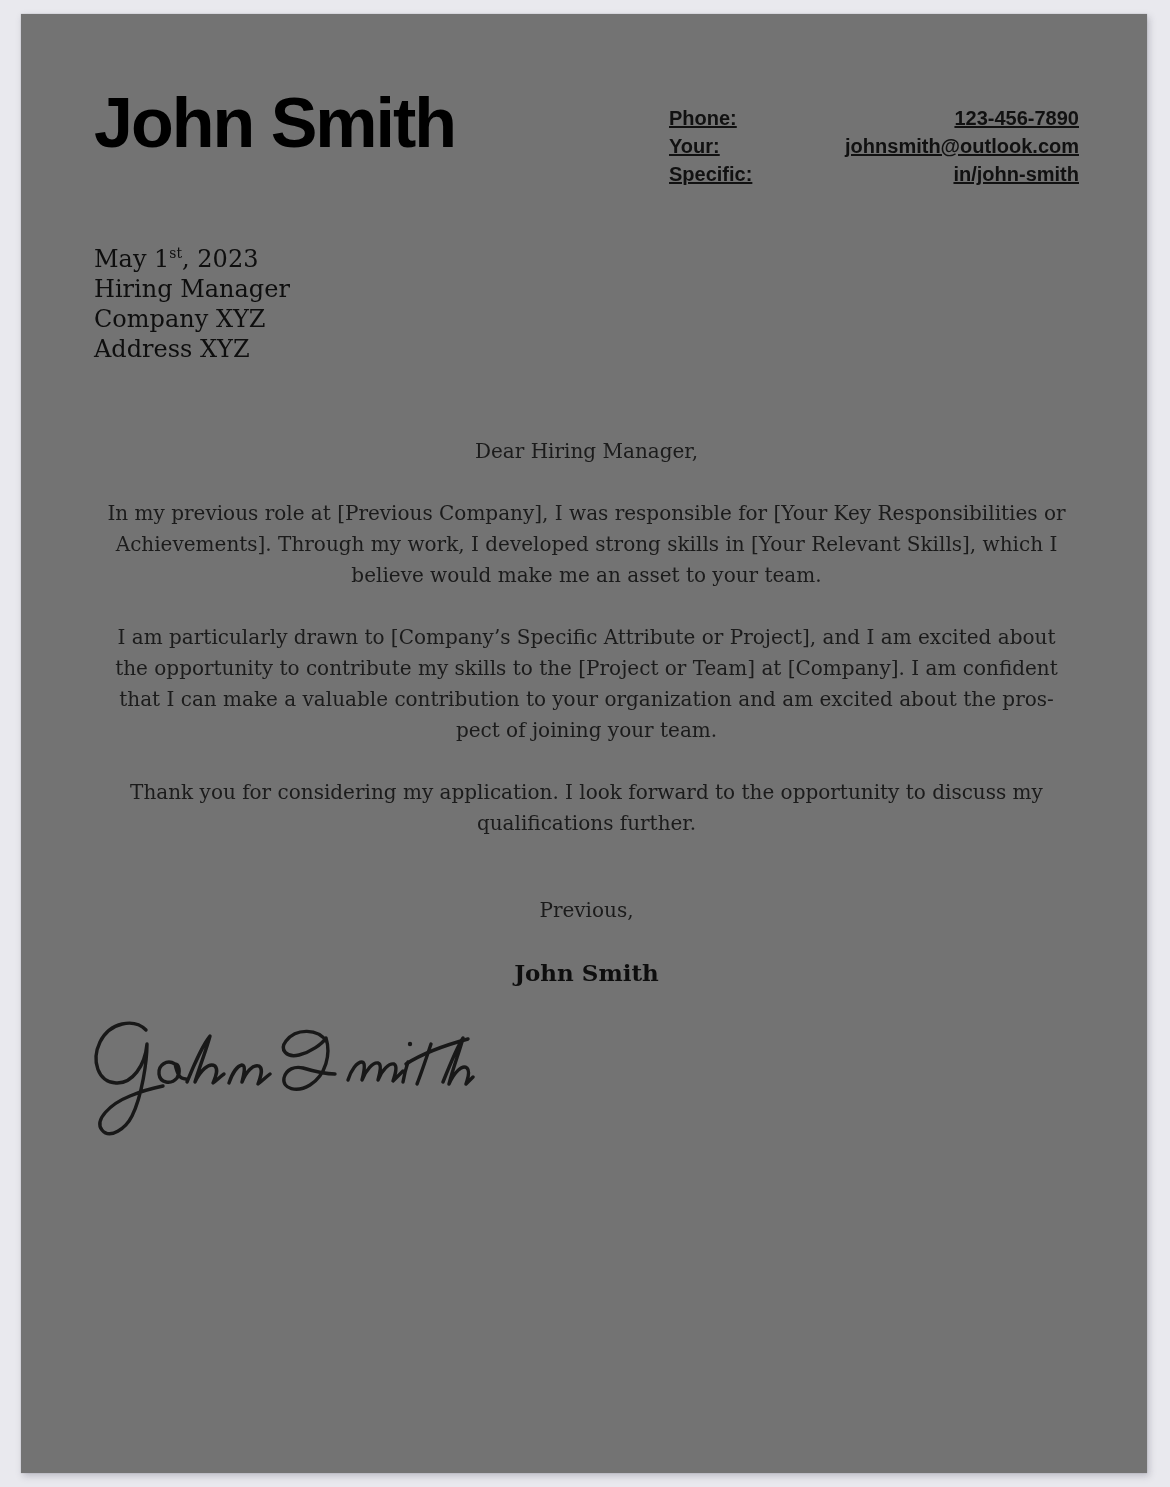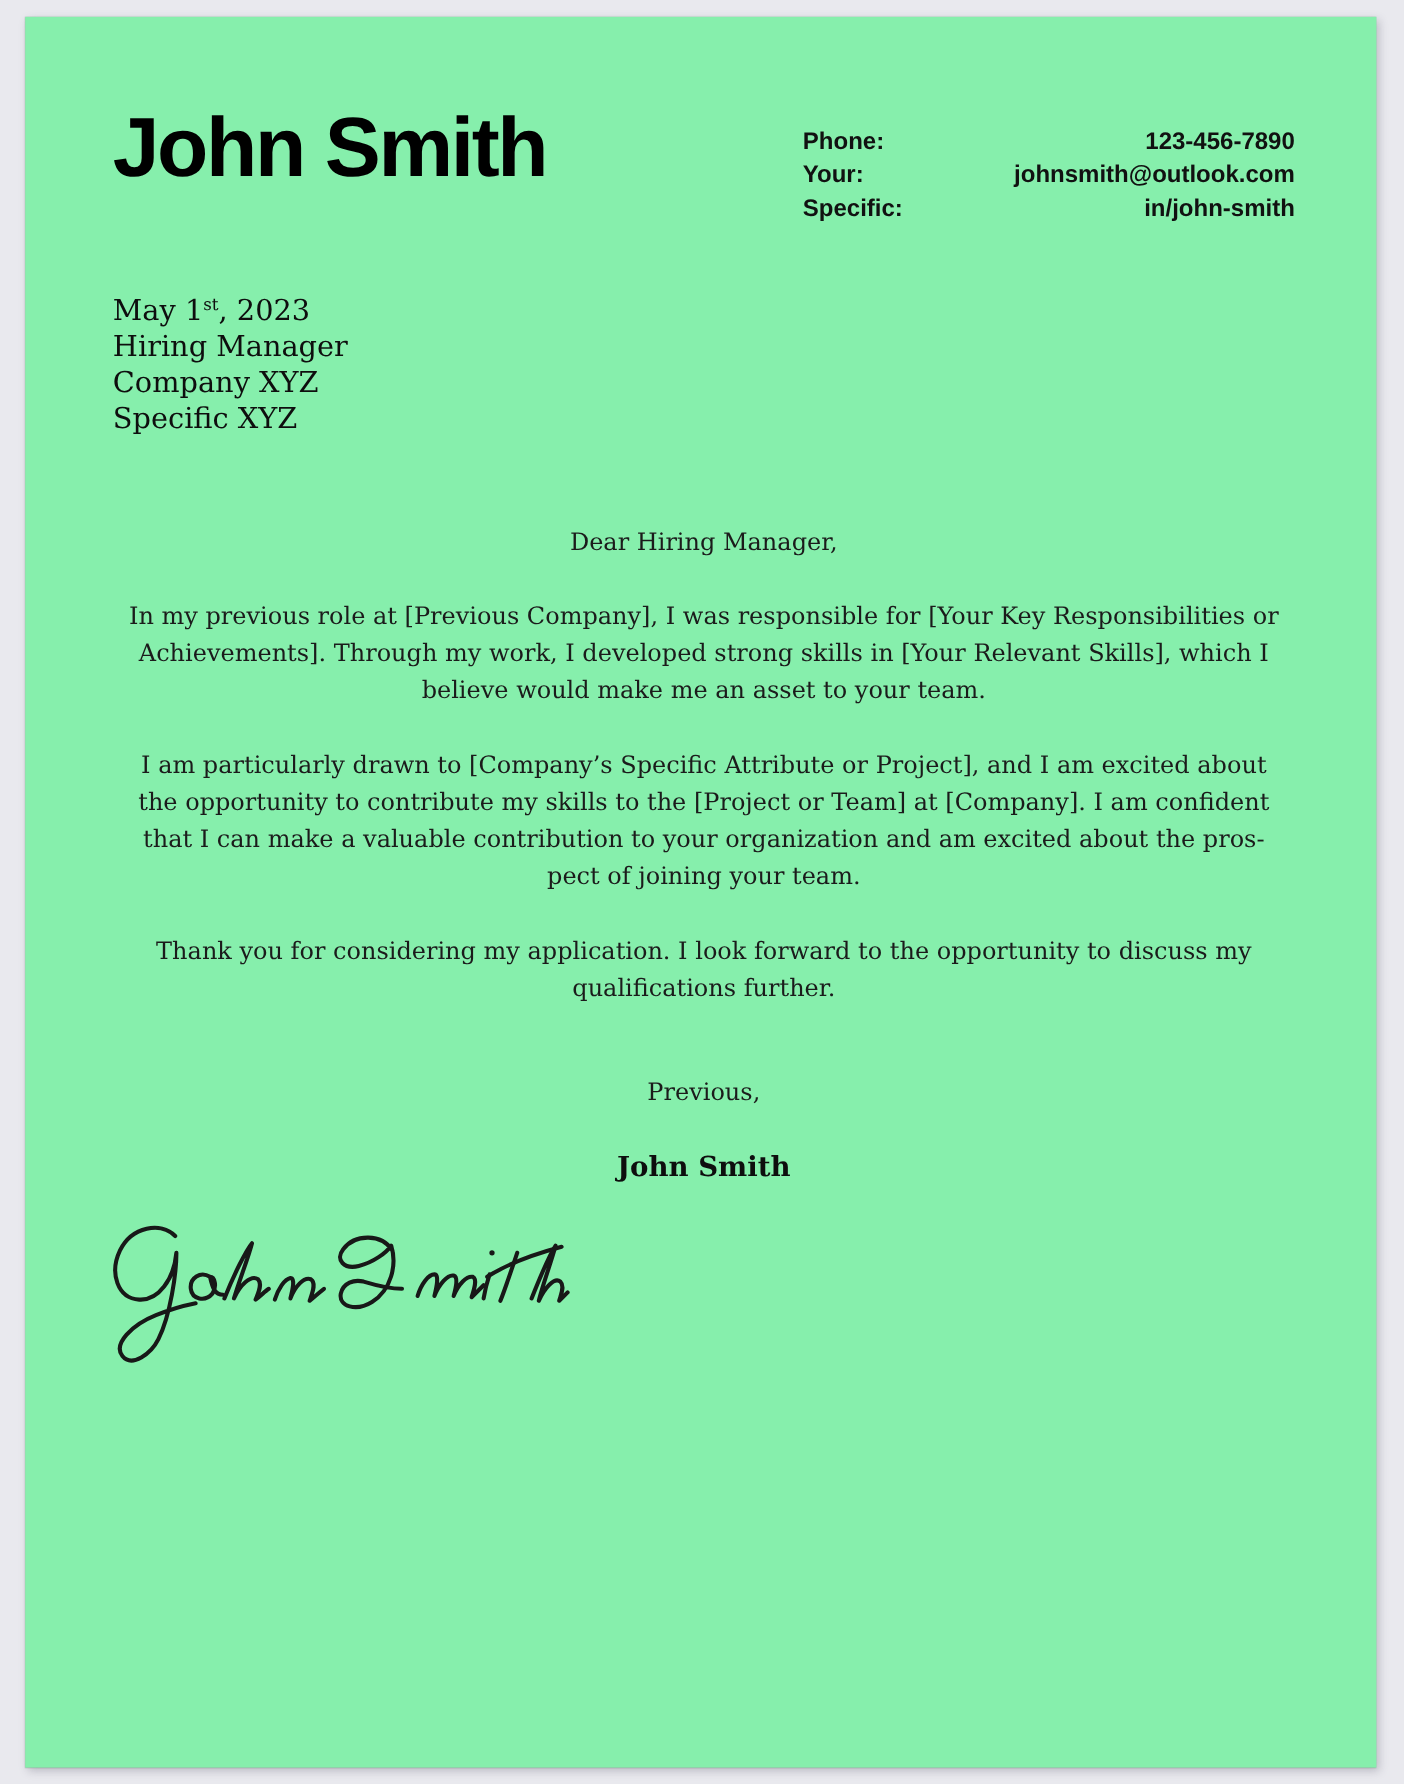--- a/index.html
+++ b/index.html
@@ -11,21 +11,21 @@
   }
   .viewport {
     width: 1170px;
     height: 1487px;
     background: #e9e9ee;
     padding: 14px 23px 14px 21px;
   }
   .page {
     width: 1126px;
     min-height: 1459px;
-    background: #86efac;
+    background: #737373;
     box-shadow: 2px 3px 7px rgba(70,70,90,0.28), 0 0 1px rgba(0,0,0,0.25);
     padding: 74px 68px 40px 73px;
   }
   
   .header-row {
     display: flex;
     justify-content: space-between;
     align-items: flex-start;
   }
   .name-title {
@@ -41,20 +41,21 @@
     margin-top: 16px;
     width: 410px;
   }
   .contact-row {
     display: flex;
     justify-content: space-between;
     line-height: 28px;
     font-size: 20px;
     font-weight: 700;
     color: #111111;
+    text-decoration: underline;
   }
   .contact-label { text-align: left; }
   .contact-value { text-align: left; }
   
   .date-block {
     margin-top: 56px;
     font-family: "DejaVu Serif", serif;
     font-weight: 400;
     font-size: 24px;
     line-height: 30px;
@@ -109,21 +110,21 @@
           <span class="contact-label">Specific:</span>
           <span class="contact-value">in/john-smith</span>
         </div>
       </div>
     </div>
 
     <div class="date-block">
       <div class="date-line"><span>May 1</span><sup>st</sup><span>, 2023</span></div>
       <div>Hiring Manager</div>
       <div>Company XYZ</div>
-      <div>Specific XYZ</div>
+      <div>Address XYZ</div>
     </div>
 
     <div class="letter-body">
       <div class="greeting">Dear Hiring Manager,</div>
       <div class="para">In my previous role at [Previous Company], I was responsible for [Your Key Responsibilities or
 Achievements]. Through my work, I developed strong skills in [Your Relevant Skills], which I
 believe would make me an asset to your team.</div>
       <div class="para">I am particularly drawn to [Company’s Specific Attribute or Project], and I am excited about
 the opportunity to contribute my skills to the [Project or Team] at [Company]. I am confident
 that I can make a valuable contribution to your organization and am excited about the pros-

